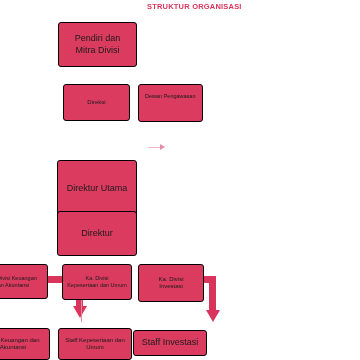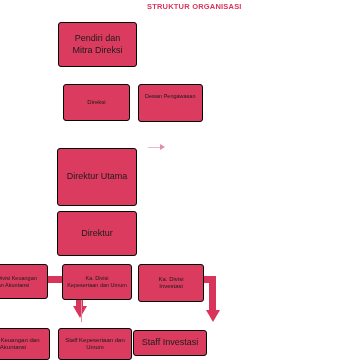--- a/index.html
+++ b/index.html
@@ -64,38 +64,38 @@
 </head>
 <body>
 
 <div id="canvas">
 
   <div class="title" style="left:147px;top:2px;font-size:7.5px;">STRUKTUR ORGANISASI</div>
 
   <div class="node" style="left:58px;top:22px;width:79px;height:45px;font-size:9px;">
     <span>
       <span>Pendiri dan</span>
-      <span>Mitra Direksi</span>
+      <span>Mitra Divisi</span>
     </span>
   </div>
 
   <div class="node" style="left:63px;top:84px;width:67px;height:37px;font-size:6px;">
     <span>Direksi</span>
   </div>
 
   <div class="node" style="left:138px;top:84px;width:65px;height:38px;font-size:5.5px;align-items:flex-start;justify-content:flex-start;padding:8px 6px;">
     <span style="text-align:left;">Dewan Pengawasan</span>
   </div>
 
   <div class="faint-arrow" style="left:148px;top:144px;width:18px;height:7px;">
     <span class="stem"></span>
     <span class="head"></span>
   </div>
 
-  <div class="node" style="left:57px;top:148px;width:80px;height:58px;font-size:9px;justify-content:flex-end;">
+  <div class="node" style="left:57px;top:160px;width:80px;height:58px;font-size:9px;justify-content:flex-end;">
     <span>Direktur Utama</span>
   </div>
 
   <div class="node" style="left:57px;top:211px;width:80px;height:45px;font-size:9px;justify-content:center;">
     <span>Direktur</span>
   </div>
 
   <div class="conn thick" style="left:36px;top:276px;width:58px;height:7px;"></div>
 
   <div class="conn thick" style="left:76px;top:276px;width:7px;height:34px;"></div>

